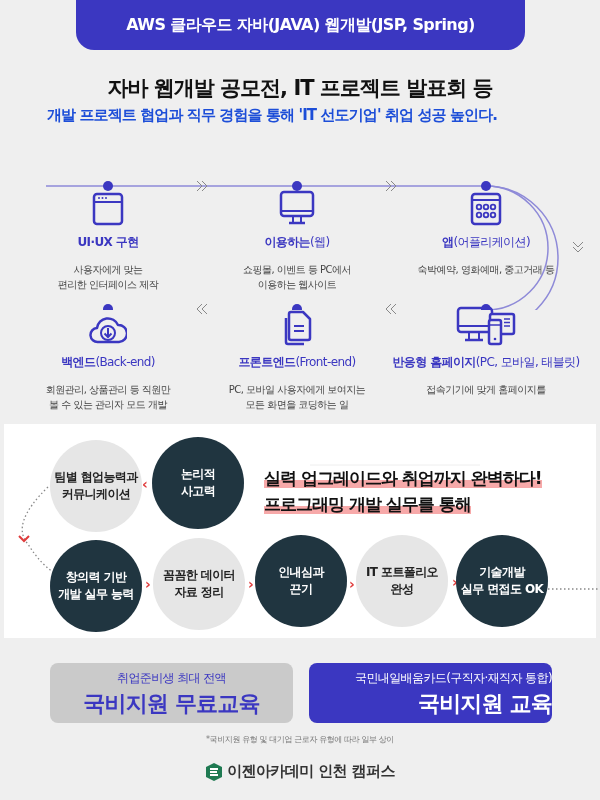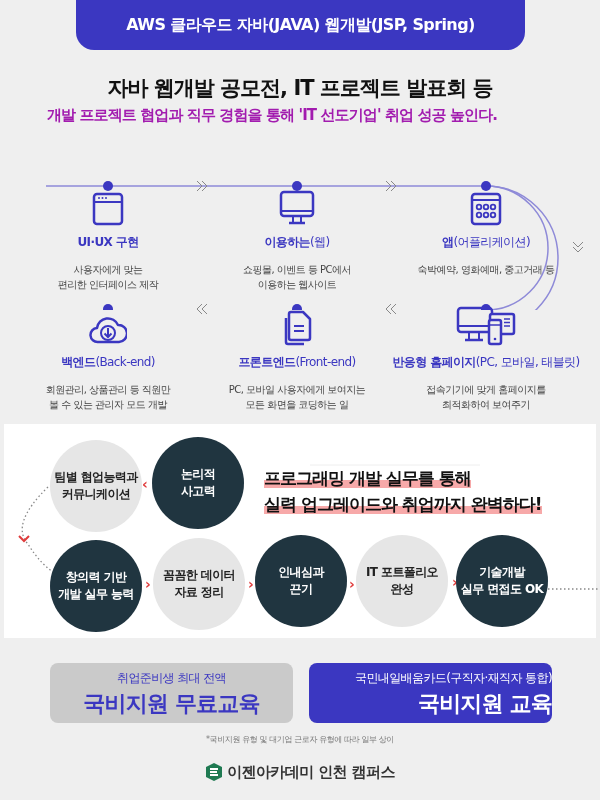--- a/index.html
+++ b/index.html
@@ -1,21 +1,21 @@
 <!DOCTYPE html>
 <html><head>
 <meta charset="utf-8">
 <style>
   * { box-sizing: border-box; margin: 0; padding: 0; }
   html, body { width: 600px; height: 800px; overflow: hidden; }
   body { background: #efefef; font-family: "DejaVu Sans", "Liberation Sans", sans-serif; color: #222; position: relative; }
 
   .banner { position: absolute; left: 76px; top: 0; width: 449px; height: 50px; background: #3b37c1; border-radius: 0 0 18px 18px; color: #fff; font-weight: bold; font-size: 16px; display: flex; align-items: center; justify-content: center; letter-spacing: -0.6px; }
   .headline { position: absolute; left: 0; top: 74px; width: 600px; text-align: center; font-size: 21px; font-weight: bold; color: #111; letter-spacing: -1px; }
-  .subhead { position: absolute; left: 0; top: 106px; width: 544px; text-align: center; font-size: 15px; font-weight: bold; color: #a21caf; letter-spacing: -0.9px; }
+  .subhead { position: absolute; left: 0; top: 106px; width: 544px; text-align: center; font-size: 15px; font-weight: bold; color: #1d4ed8; letter-spacing: -0.9px; }
 
   .flow-svg { position: absolute; left: 0; top: 150px; }
 
   .card { position: absolute; width: 190px; text-align: center; }
   .card .icon { height: 40px; display: flex; justify-content: center; align-items: flex-end; margin-bottom: 8px; }
   .card .title { font-size: 12px; font-weight: bold; color: #3b37c1; letter-spacing: -0.6px; }
   .card .title .light { font-weight: normal; }
   .card .desc { font-size: 10px; color: #444; line-height: 15px; margin-top: 11px; letter-spacing: -0.5px; }
 
   .panel { position: absolute; left: 4px; top: 424px; width: 592px; height: 214px; background: #fff; }
@@ -27,21 +27,21 @@
   .slogan span { background: linear-gradient(transparent 62%, #f7a9a9 62%); }
 
   .cta { position: absolute; top: 663px; width: 243px; height: 60px; border-radius: 8px; text-align: center; padding-top: 7px; }
   .cta.gray { left: 50px; background: #cacaca; }
   .cta.blue { left: 309px; background: #3b37c1; text-align: right; }
   .cta .small { font-size: 12px; letter-spacing: -0.6px; }
   .cta .big { font-size: 22px; font-weight: bold; letter-spacing: -0.8px; margin-top: 2px; }
   .cta.gray .small, .cta.gray .big { color: #3b37c1; }
   .cta.blue .small, .cta.blue .big { color: #fff; }
   .note { position: absolute; left: 0; top: 734px; width: 600px; text-align: center; font-size: 8px; color: #777; letter-spacing: -0.4px; }
-  .logo { position: absolute; left: 0; top: 762px; width: 600px; display: flex; justify-content: center; align-items: center; gap: 4px; font-size: 15px; font-weight: bold; color: #333; letter-spacing: -0.6px; }
+  .logo { position: absolute; left: 0; top: 762px; width: 600px; display: flex; justify-content: center; gap: 4px; font-size: 15px; font-weight: bold; color: #333; letter-spacing: -0.6px; }
 </style>
 </head>
 <body>
 
 <div class="banner">AWS 클라우드 자바(JAVA) 웹개발(JSP, Spring)</div>
 <div class="headline">자바 웹개발 공모전, IT 프로젝트 발표회 등</div>
 <div class="subhead">개발 프로젝트 협업과 직무 경험을 통해 'IT 선도기업' 취업 성공 높인다.</div>
 
 <svg class="flow-svg" width="600" height="160" viewBox="0 0 600 160">
   <g stroke="#8e8ad8" stroke-width="1.5" fill="none">
@@ -170,21 +170,20 @@
         <line x1="48" y1="16.5" x2="54" y2="16.5" stroke="#3b37c1" stroke-width="1.5"></line>
         <line x1="48" y1="20" x2="54" y2="20" stroke="#3b37c1" stroke-width="1.5"></line>
         <rect x="33" y="14" width="12" height="24" rx="2" fill="#efefef" stroke="#3b37c1" stroke-width="2.5"></rect>
         <line x1="33" y1="19" x2="45" y2="19" stroke="#3b37c1" stroke-width="1.5"></line>
         <circle cx="39" cy="33" r="1.3" fill="#3b37c1"></circle>
       </svg>
   </div>
   <div class="title"><span>반응형 홈페이지</span><span class="light">(PC, 모바일, 태블릿)</span></div>
   <div class="desc">
       <div>접속기기에 맞게 홈페이지를</div>
-      <div>최적화하여 보여주기</div>
     </div>
 </div>
 
 <div class="panel"></div>
 <svg style="position:absolute;left:0;top:424px" width="600" height="214">
   <path d="M48 63 Q 10 100 28 120 Q 40 140 56 150" fill="none" stroke="#888" stroke-width="1.3" stroke-dasharray="1.5 2.5"></path>
   <path d="M19 112 l5 5 l5 -5" fill="none" stroke="#e03c3c" stroke-width="2"></path>
   <line x1="548" y1="165" x2="600" y2="165" stroke="#888" stroke-width="1.3" stroke-dasharray="1.5 2.5"></line>
   <line x1="310" y1="41" x2="480" y2="41" stroke="#eee" stroke-width="1"></line>
 </svg>
@@ -232,22 +231,22 @@
   </div>
 <span class="chev" style="left:452px;top:574px">›</span>
 <div class="bubble dark" style="left:456px;top:535px">
     <div>
       <div>기술개발</div>
       <div>실무 면접도 OK</div>
     </div>
   </div>
 
 <div class="slogan">
+  <div><span>실력 업그레이드와 취업까지 완벽하다!</span></div>
   <div><span>프로그래밍 개발 실무를 통해</span></div>
-  <div><span>실력 업그레이드와 취업까지 완벽하다!</span></div>
 </div>
 
 <div class="cta gray">
   <div class="small">취업준비생 최대 전액</div>
   <div class="big">국비지원 무료교육</div>
 </div>
 <div class="cta blue">
   <div class="small">국민내일배움카드(구직자·재직자 통합)</div>
   <div class="big">국비지원 교육</div>
 </div>

